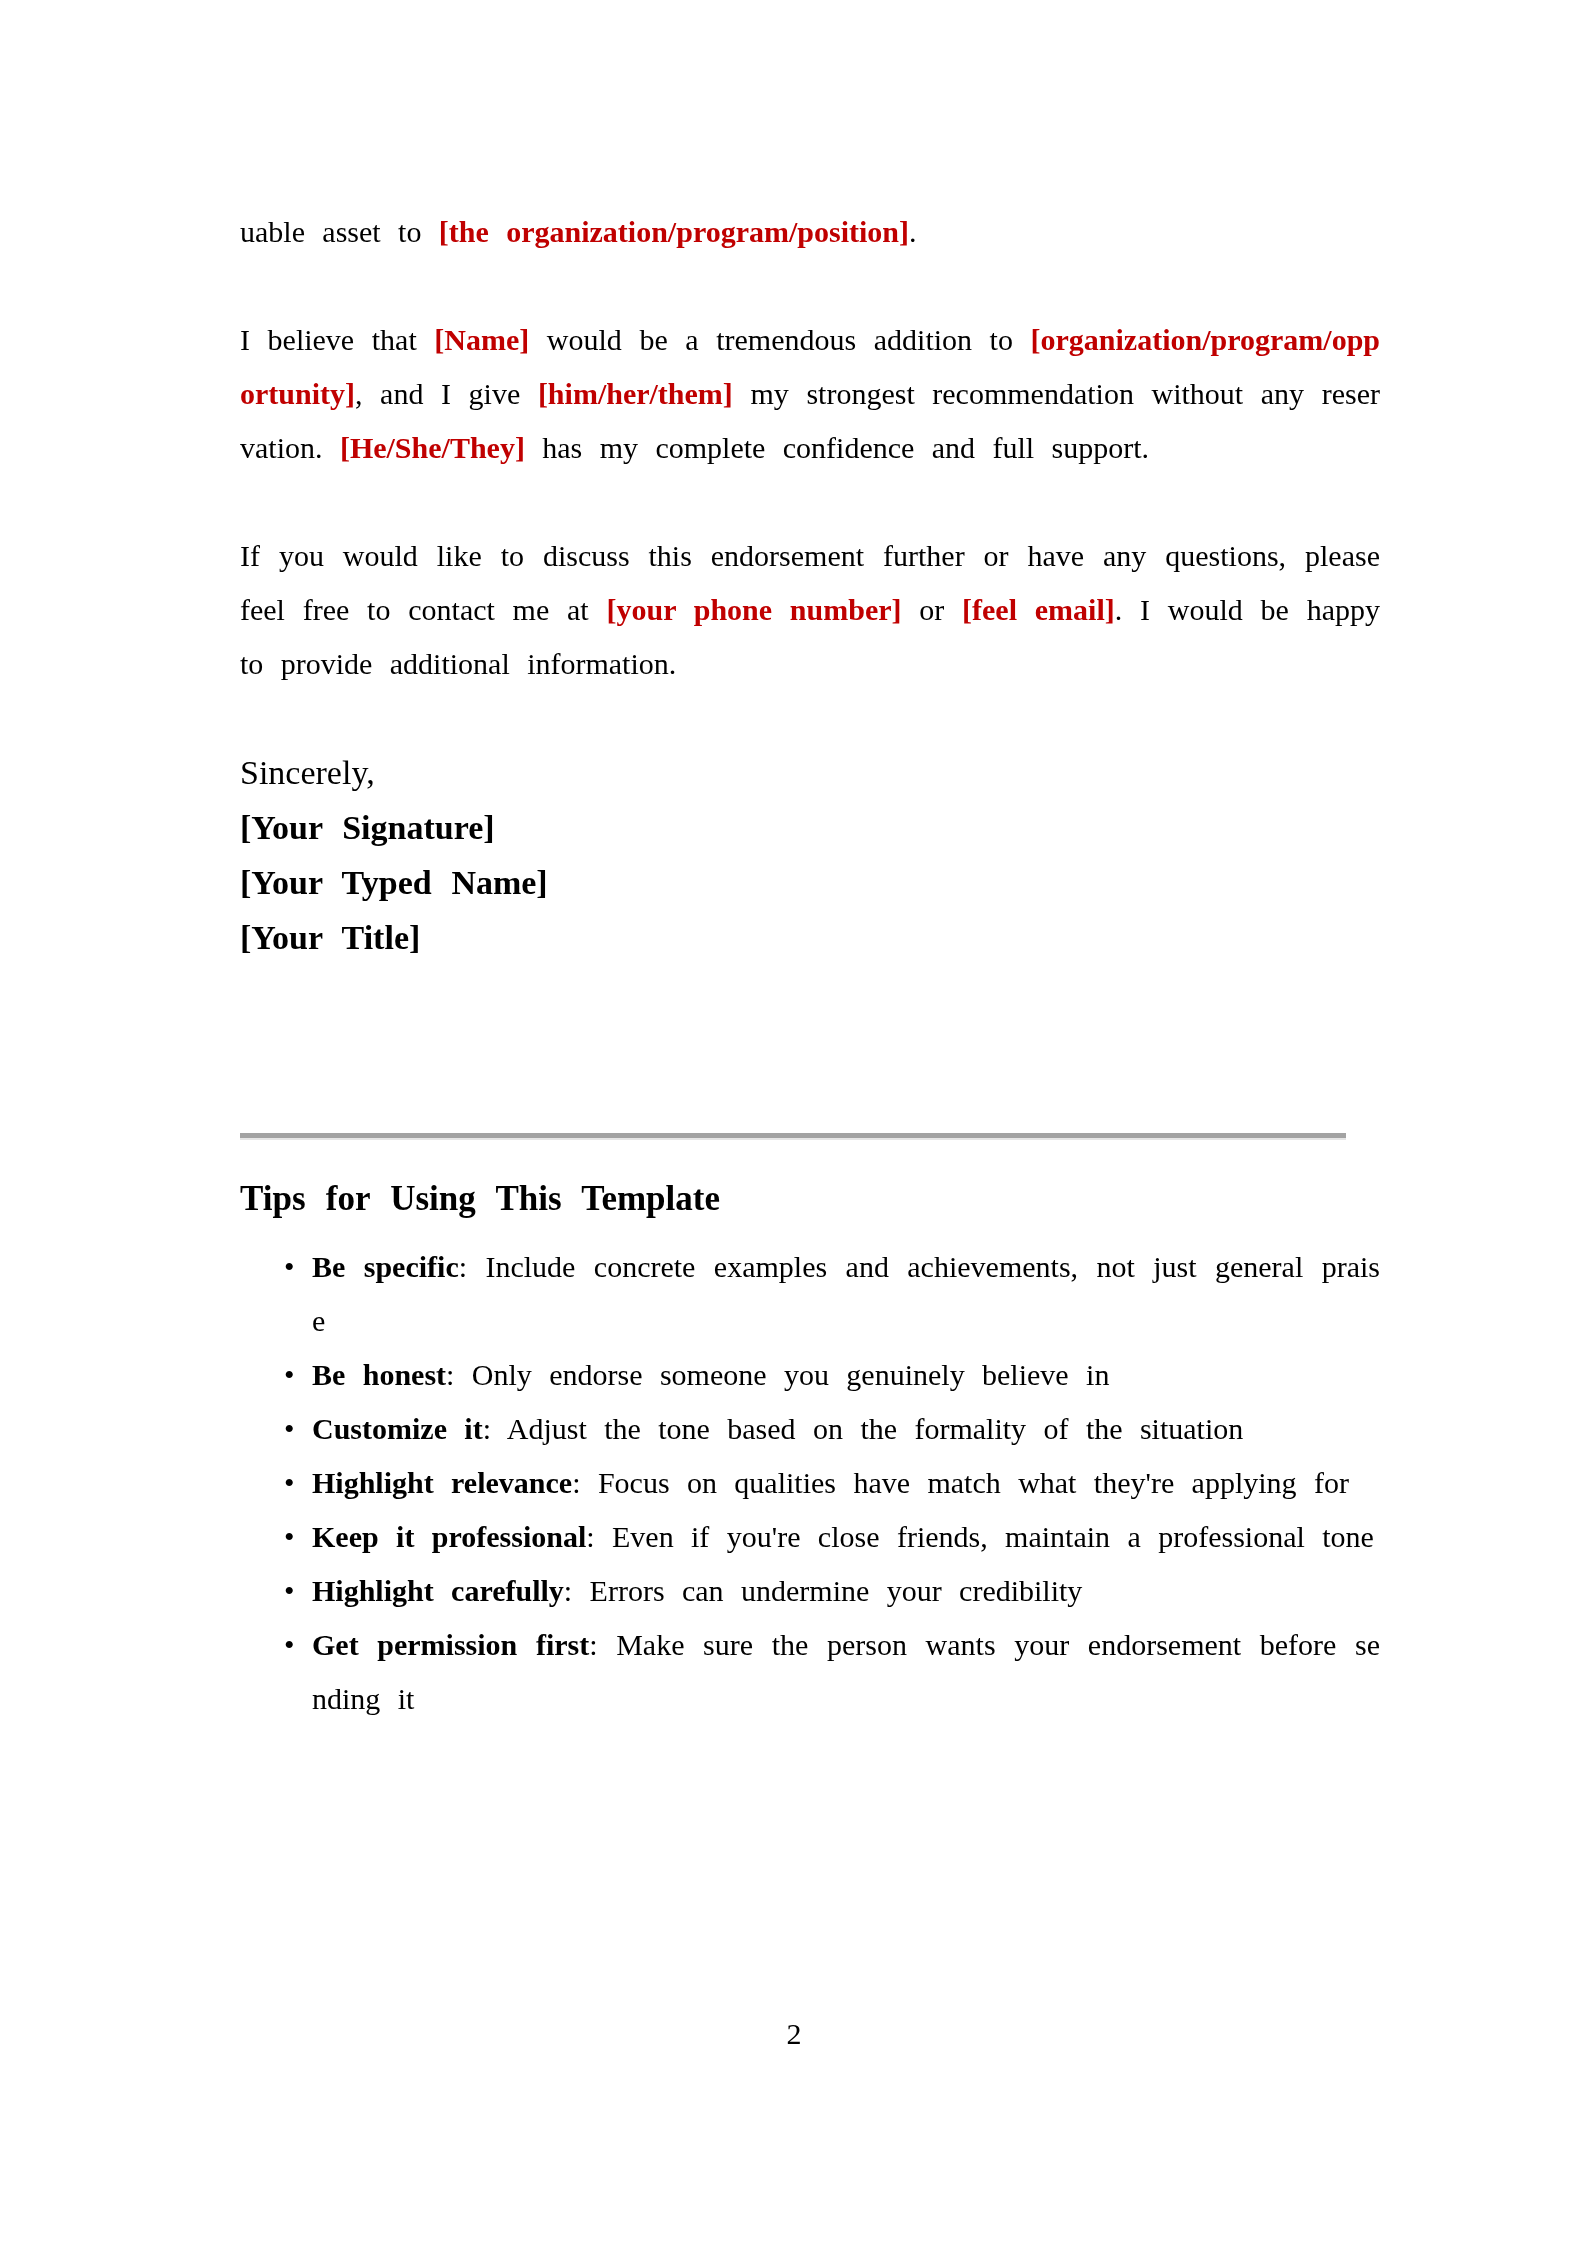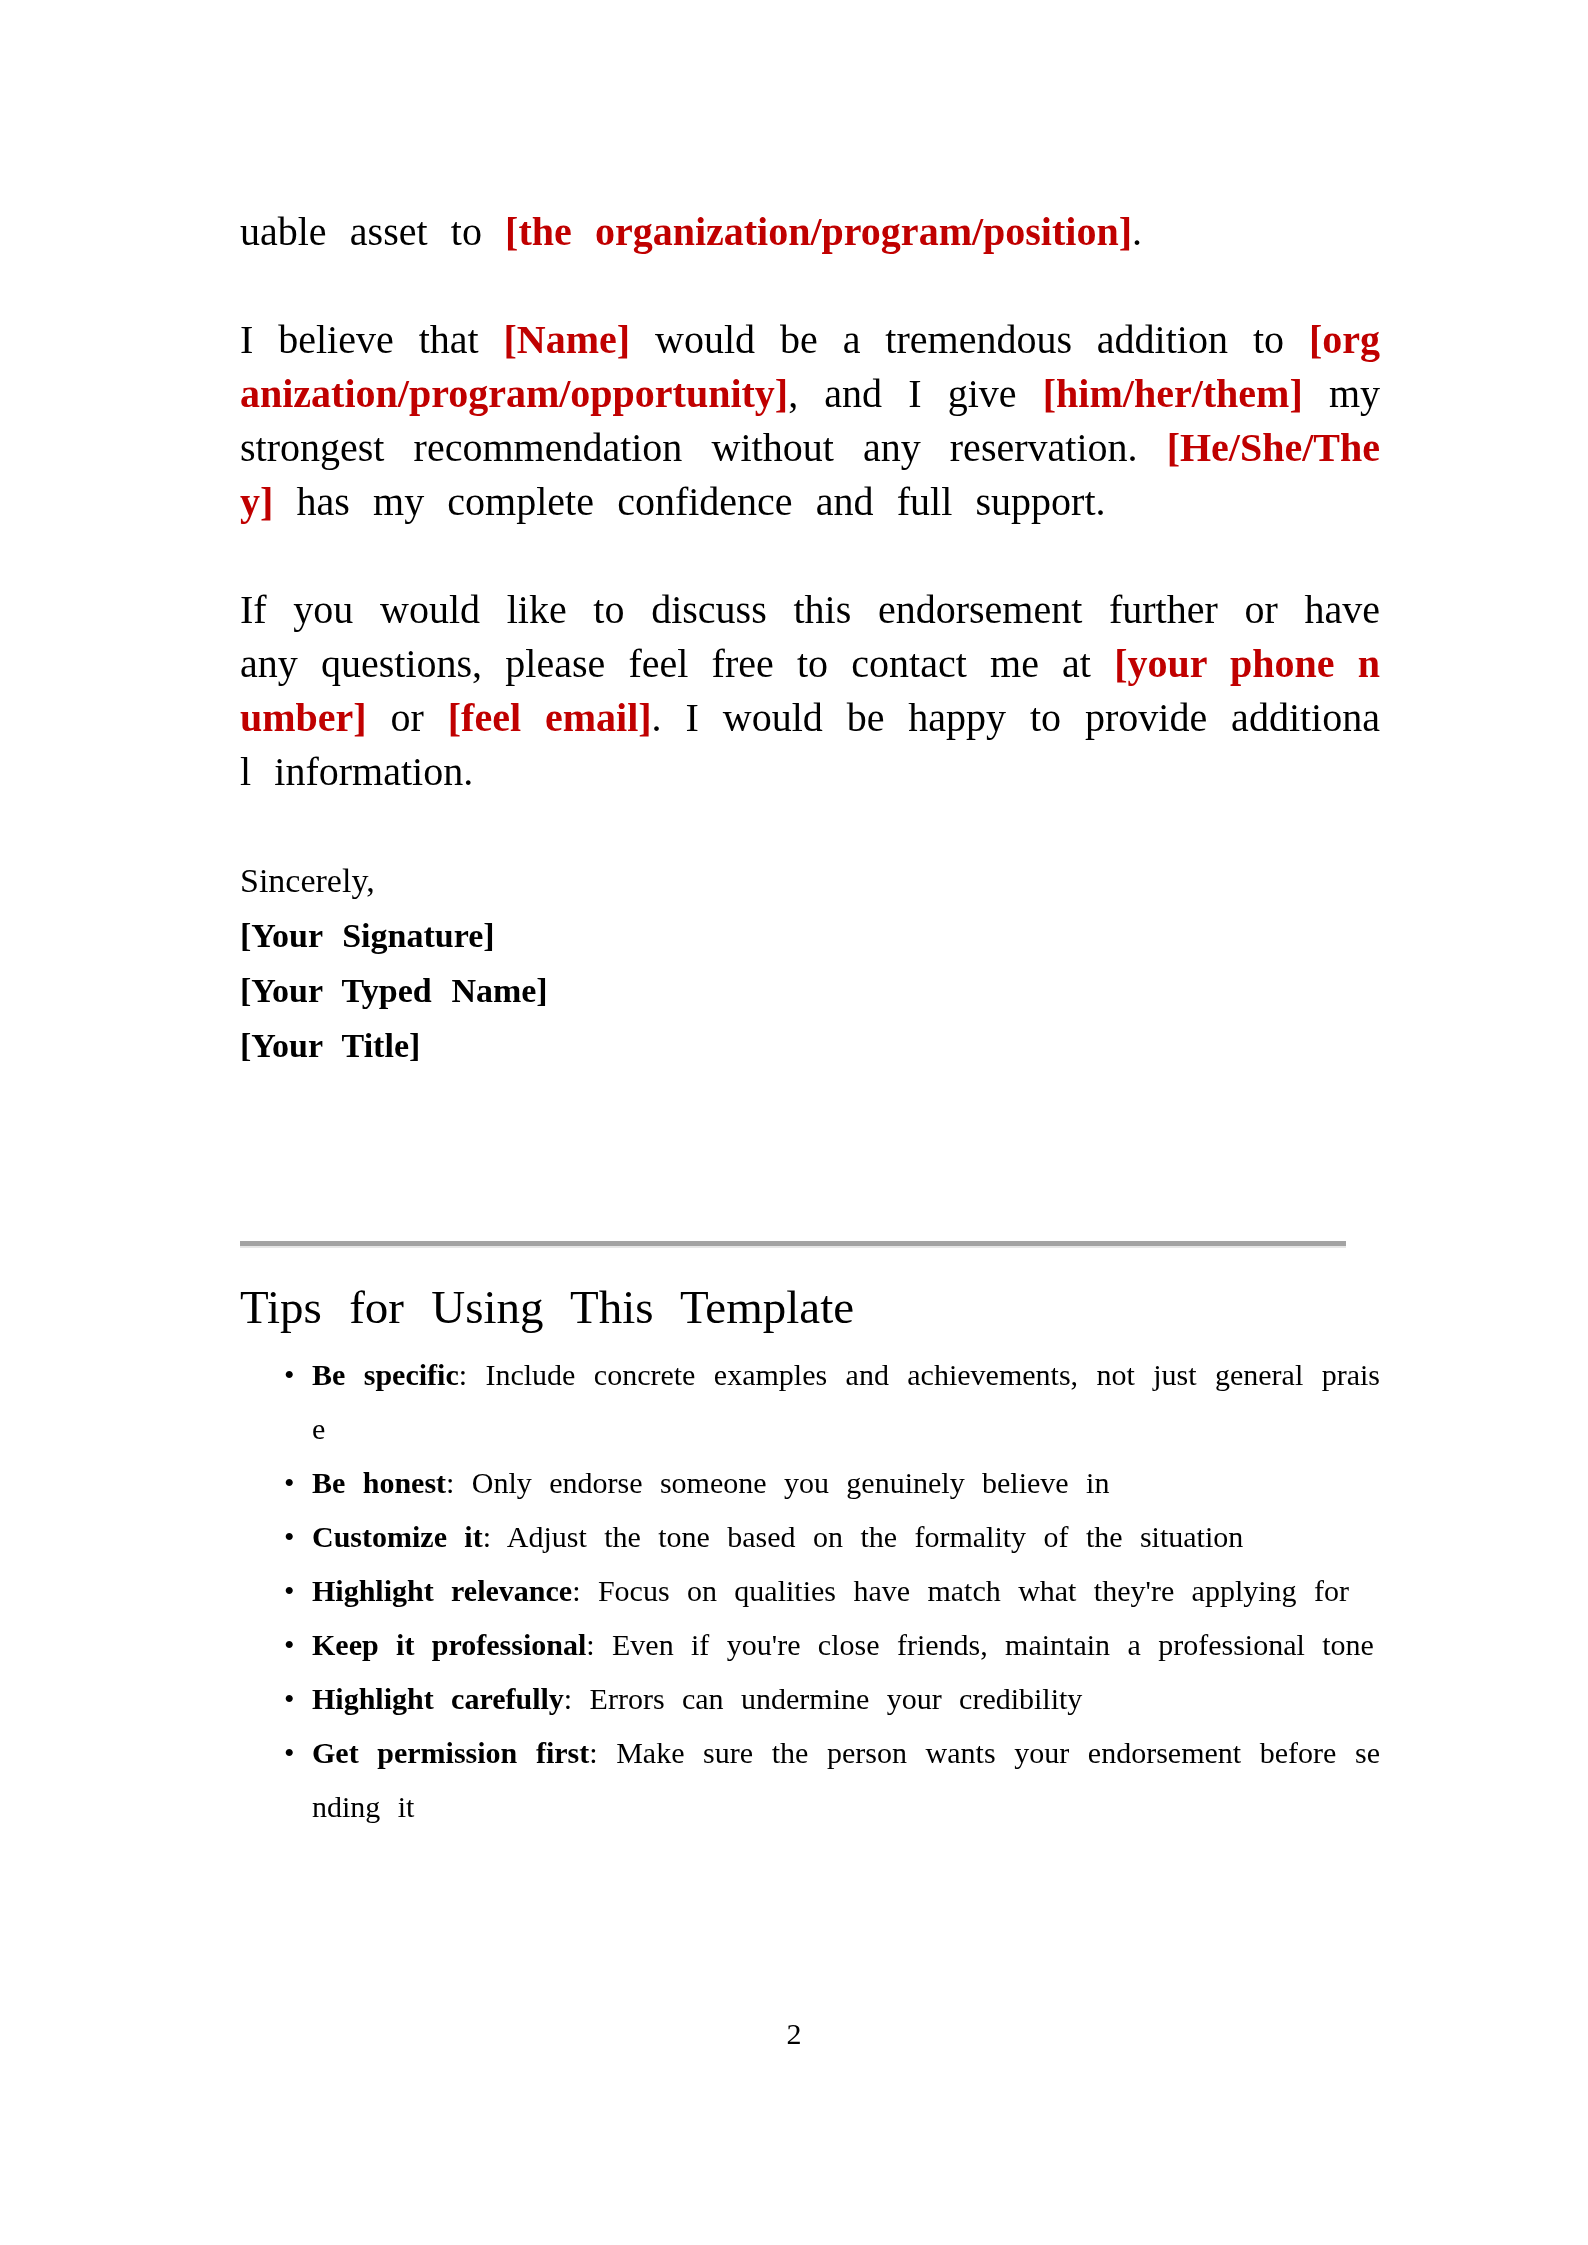--- a/index.html
+++ b/index.html
@@ -17,21 +17,21 @@
     overflow: hidden;
   }
   .content {
     position: absolute;
     left: 240px;
     top: 205px;
     width: 1140px;
   }
   .letter p {
     margin: 0 0 54px 0;
-    font-size: 40px;
+    font-size: 30px;
     line-height: 54px;
     text-align: justify;
     word-break: break-all;
     word-spacing: 0.33em;
   }
   .placeholder {
     color: #C00000;
     font-weight: bold;
   }
   .signature .sig-line {
@@ -44,23 +44,23 @@
   }
   .divider {
     margin-top: 168px;
     width: 1106px;
     height: 5px;
     background: #A3A3A3;
     border-bottom: 2px solid #E6E6E6;
   }
   .tips-heading {
     margin: 36px 0 18px 0;
-    font-size: 47px;
+    font-size: 35px;
     line-height: 46px;
-    font-weight: normal;
+    font-weight: bold;
     word-spacing: 0.33em;
   }
   ul.tips-list {
     margin: 0;
     padding: 0 0 0 72px;
     list-style: none;
   }
   ul.tips-list li {
     position: relative;
     font-size: 30px;

